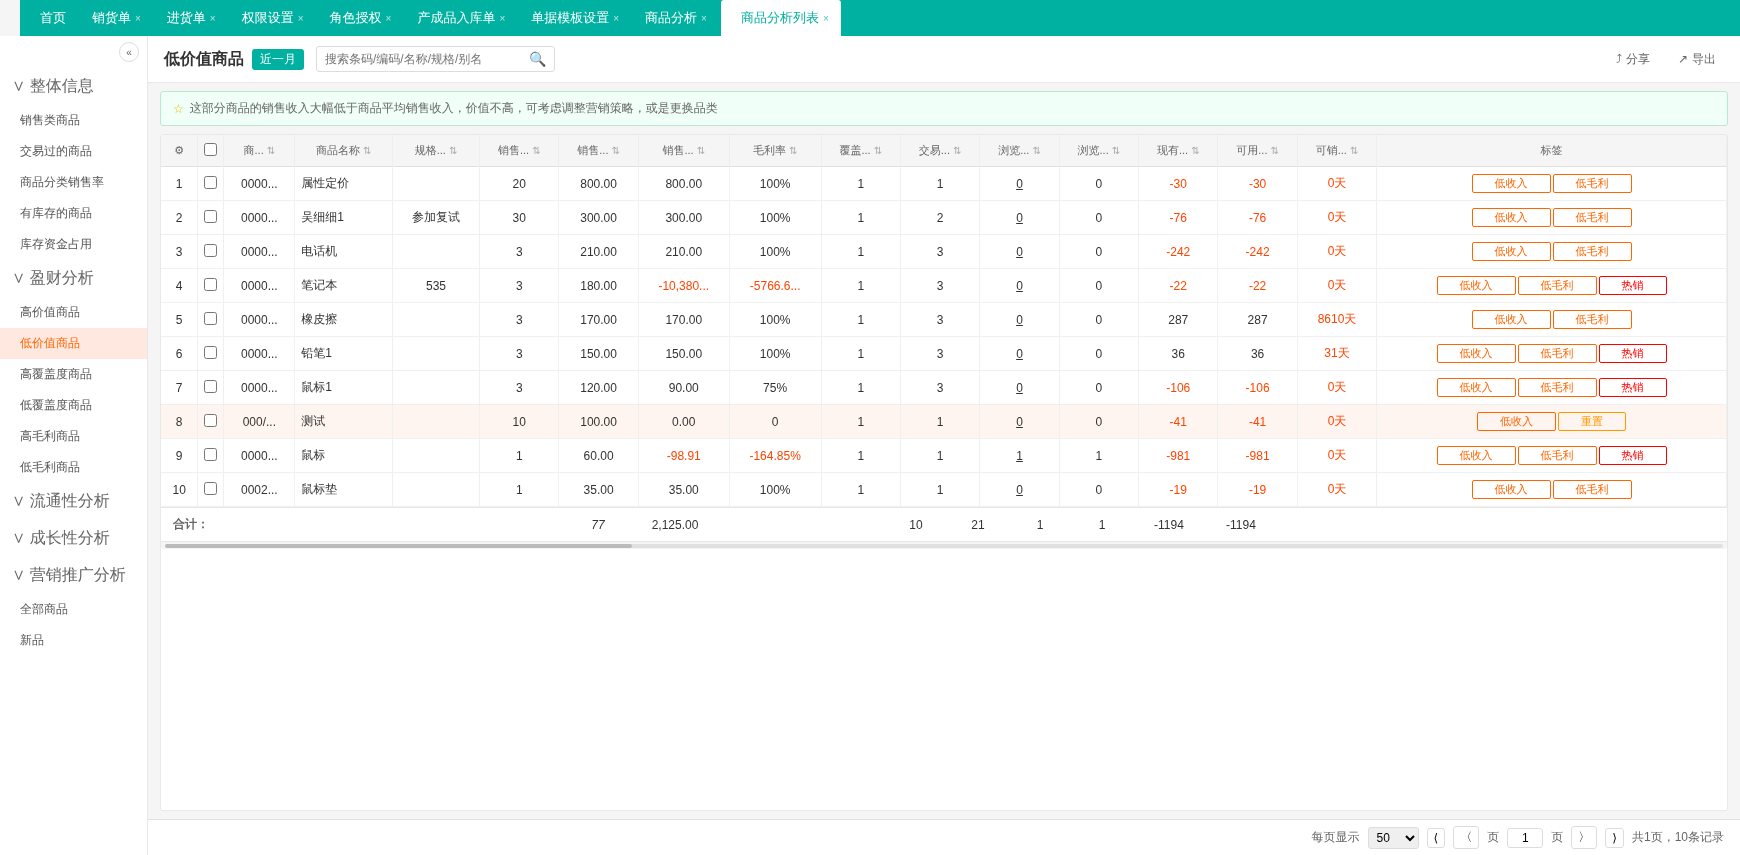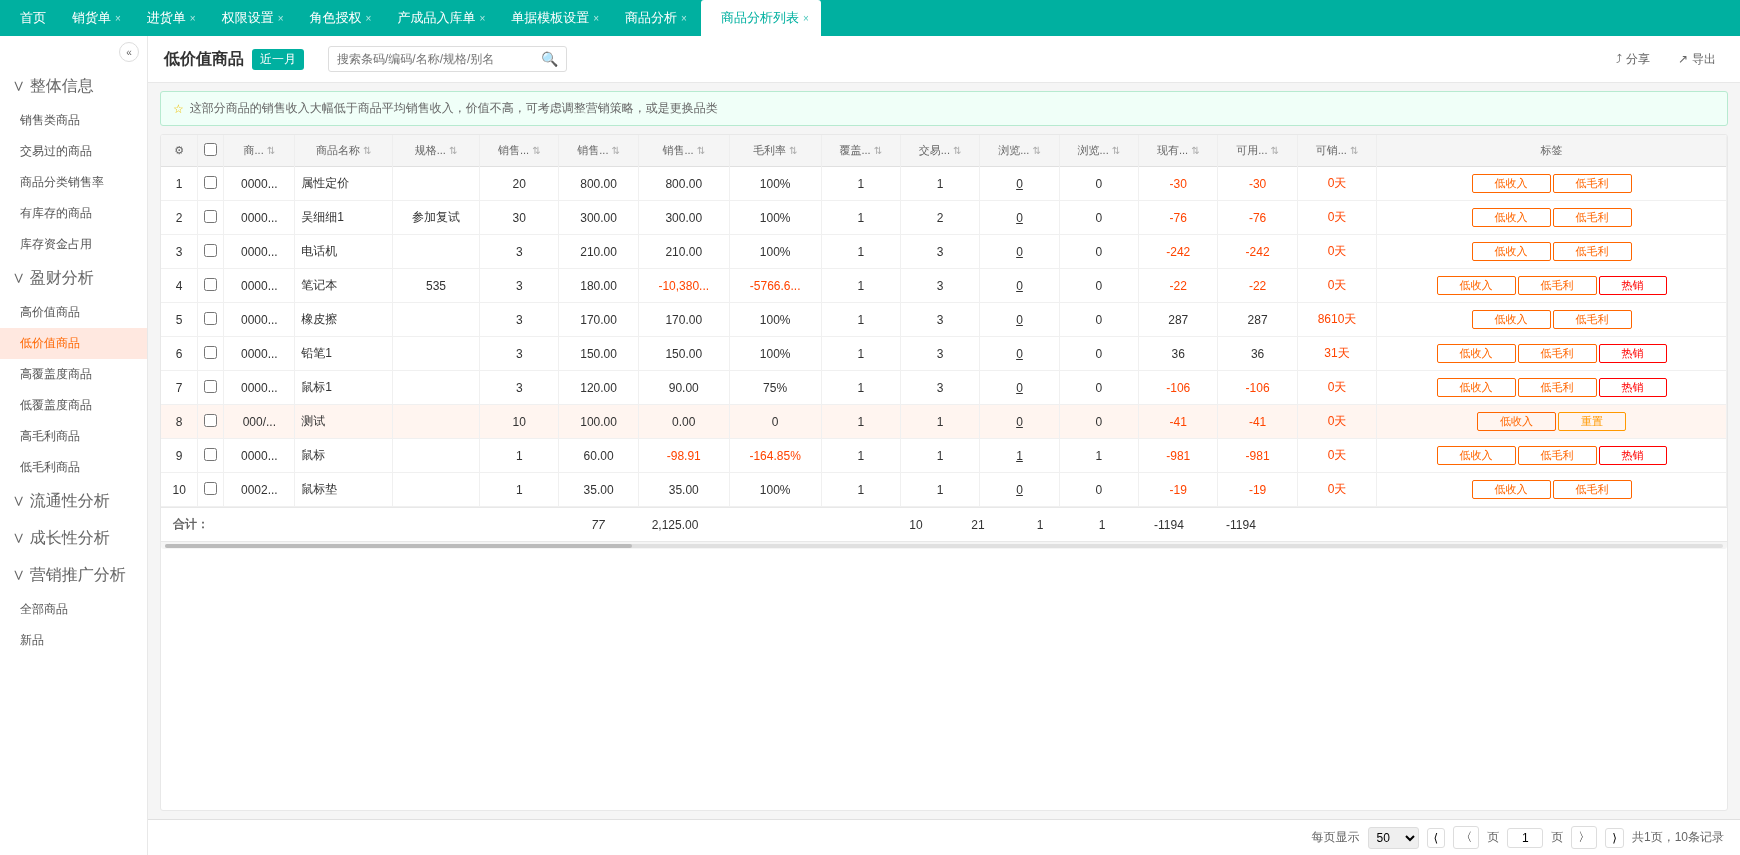--- a/index.html
+++ b/index.html
@@ -6,20 +6,21 @@
     body { font-family: 'Microsoft YaHei', Arial, sans-serif; font-size: 12px; background: #f5f5f5; color: #333; overflow: hidden; height: 855px; }
     
     
     .top-nav {
       background: #00b0a0;
       height: 36px;
       display: flex;
       align-items: center;
       padding: 0 8px;
       gap: 2px;
+      margin-left: 20px;
     }
     .nav-item {
       color: #fff;
       padding: 4px 12px;
       cursor: pointer;
       border-radius: 3px 3px 0 0;
       white-space: nowrap;
       font-size: 13px;
       height: 36px;
       display: flex;
@@ -92,21 +93,21 @@
       font-size: 12px;
     }
     .search-box {
       border: 1px solid #ddd;
       border-radius: 3px;
       padding: 4px 8px;
       display: flex;
       align-items: center;
       gap: 4px;
       background: #fff;
-      margin-left: 16px;
+      margin-left: 4px;
     }
     .search-input {
       border: none;
       outline: none;
       width: 200px;
       font-size: 12px;
       color: #999;
     }
     .header-actions {
       margin-left: auto;

